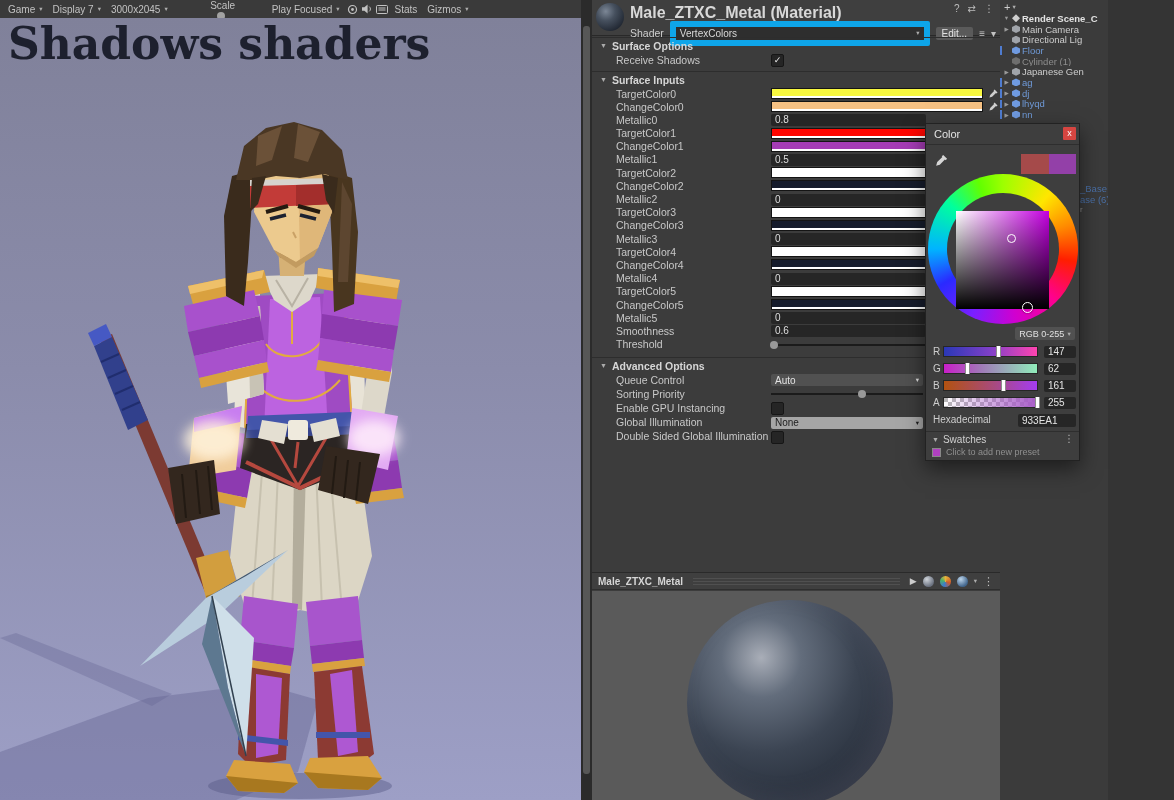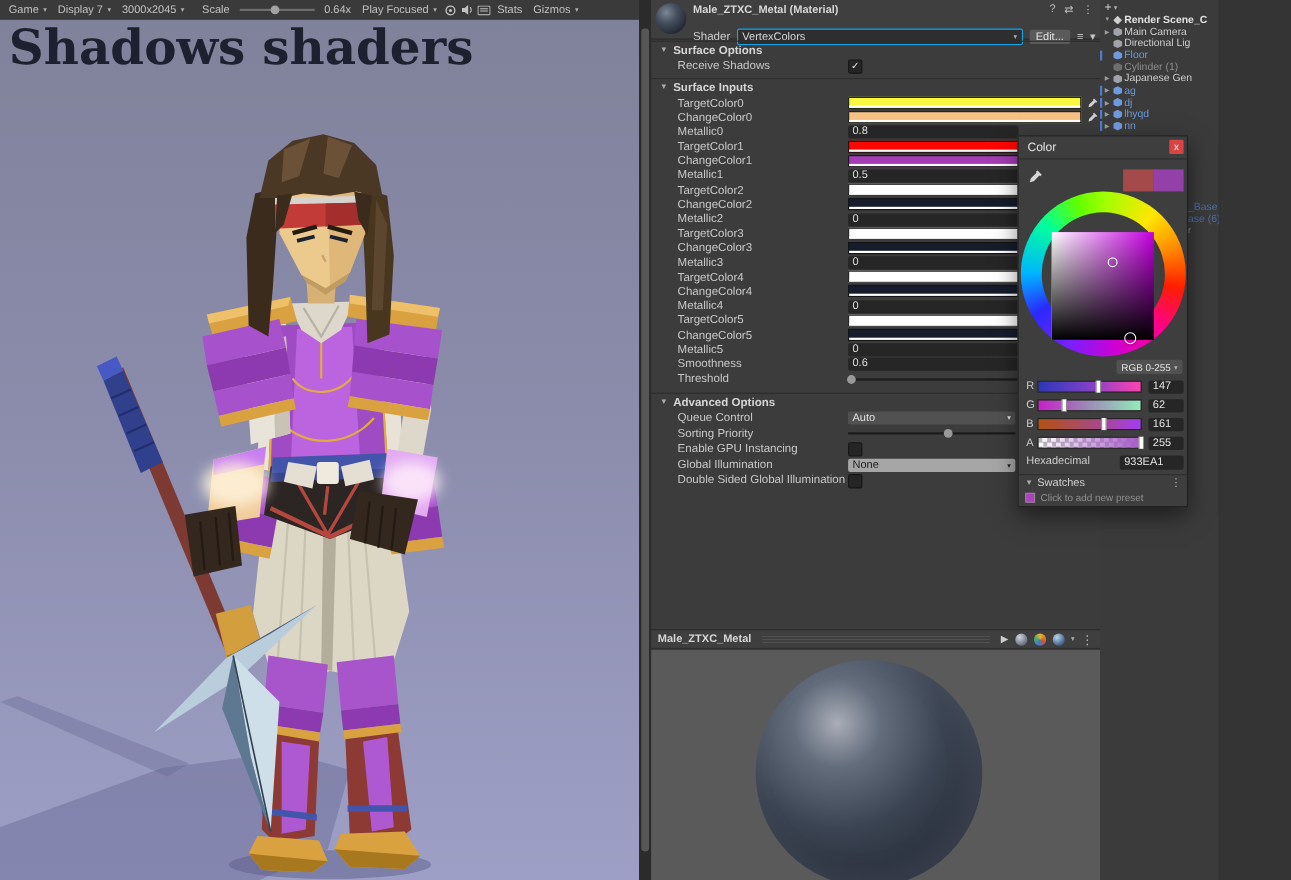--- a/index.html
+++ b/index.html
@@ -22,24 +22,24 @@
   .char-svg{position:absolute;left:0;top:0;width:581px;height:782px;}
   
   .scroll-col{position:absolute;left:581px;top:0;width:11px;height:800px;background:#2b2b2b;}
   .scroll-thumb{position:absolute;left:2px;top:26px;width:7px;height:748px;background:#575757;border-radius:3px;}
   
   .inspector{position:absolute;left:592px;top:0;width:408px;height:800px;background:#3c3c3c;
              color:#cecece;font-size:10.5px;border-right:1px solid #2a2a2a;}
   .insp-header{position:absolute;left:0;right:0;top:0;height:35px;background:#3f3f3f;border-bottom:1px solid #292929;}
   .mat-thumb{position:absolute;left:4px;top:3px;width:28px;height:28px;border-radius:50%;
              background:radial-gradient(circle at 35% 30%,#7c8796 0%,#46505e 35%,#232a35 75%,#171c24 100%);}
-  .insp-title{position:absolute;left:38px;top:4px;font-size:10px;font-weight:bold;color:#d8d8d8;}
+  .insp-title{position:absolute;left:38px;top:4px;font-size:16px;font-weight:bold;color:#d8d8d8;}
   .insp-topicons{position:absolute;right:6px;top:3px;display:flex;gap:8px;color:#bdbdbd;font-size:10px;}
   .shader-row{position:absolute;left:38px;right:4px;top:19px;height:28px;display:flex;align-items:center;gap:6px;}
-  .shader-dd{flex:1;height:13px;background:#2e2e2e;border:1px solid #0ea5e9;border-radius:2px;
+  .shader-dd{flex:1;height:13px;background:#2e2e2e;border:6px solid #0ea5e9;border-radius:2px;
              color:#d8d8d8;display:flex;align-items:center;justify-content:space-between;padding:0 4px;font-size:10px;}
   .edit-btn{height:13px;background:#5a5a5a;border-radius:2px;color:#e2e2e2;padding:0 6px;
             display:flex;align-items:center;font-size:10px;}
   .mini-ico{color:#c2c2c2;font-size:10px;display:flex;align-items:center;}
   .sec-hdr{position:absolute;left:0;right:0;height:15px;border-top:1px solid #2d2d2d;
            display:flex;align-items:center;gap:5px;padding-left:8px;font-weight:bold;color:#d6d6d6;}
   .fold{font-size:7px;color:#ababab;}
   #sec-surface-options{top:37px}
   #row-receive{position:absolute;left:0;right:0;top:53px;height:14px;}
   #sec-surface-inputs{top:71px}
@@ -160,21 +160,21 @@
         <span class="caret">▾</span>
       </div>
       <div class="tb-item">
         <span>Display 7</span>
         <span class="caret">▾</span>
       </div>
       <div class="tb-item">
         <span>3000x2045</span>
         <span class="caret">▾</span>
       </div>
-      <div class="tb-item" style="margin-left:6px;">
+      <div class="tb-item" style="margin-left:6px;flex-direction:column;">
         <span>Scale</span>
         <span class="tb-slider">
             <span class="knob"></span>
           </span>
         <span>0.64x</span>
       </div>
       <div class="tb-item">
         <span>Play Focused</span>
         <span class="caret">▾</span>
       </div>

